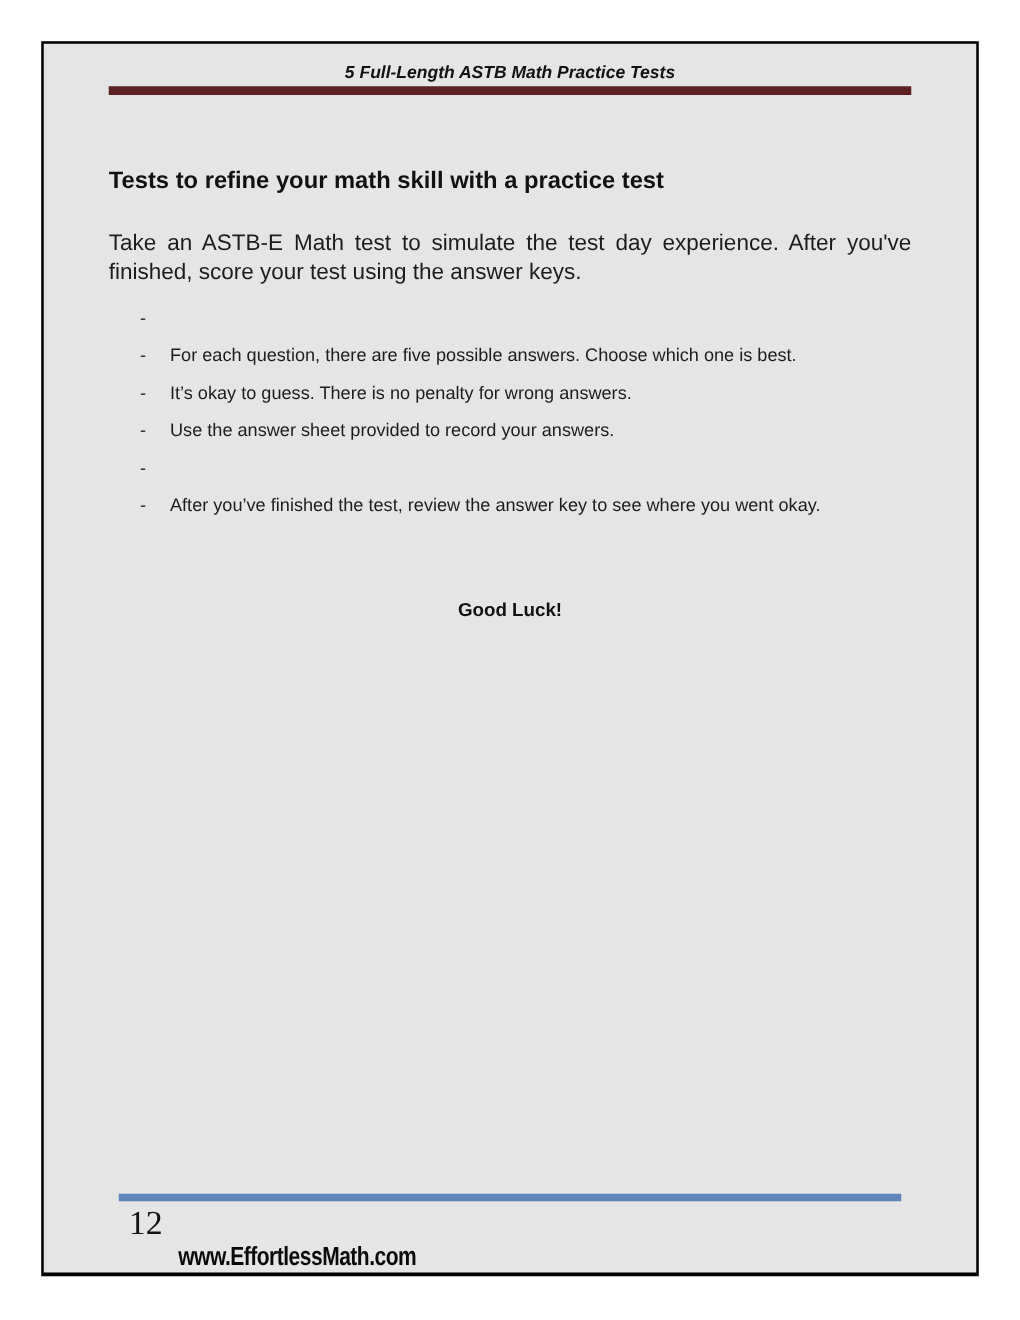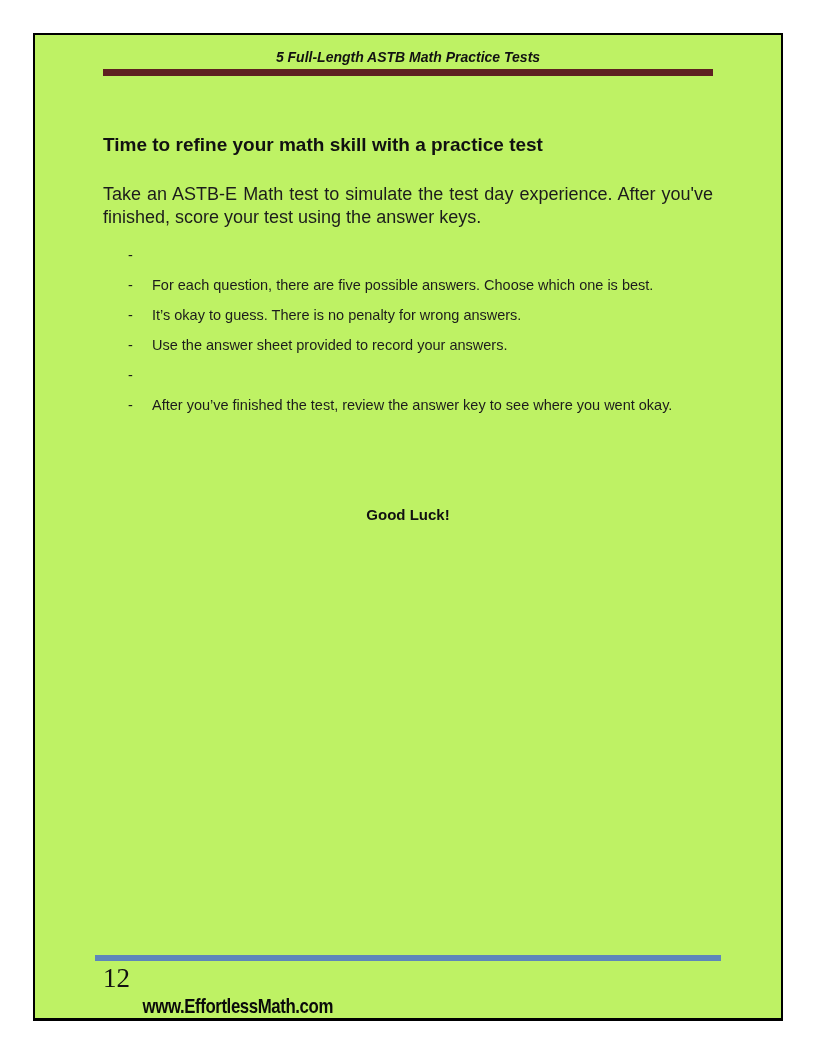--- a/index.html
+++ b/index.html
@@ -9,22 +9,22 @@
     font-family: "Liberation Sans", sans-serif;
     color: #1a1a1a;
   }
   .page {
     position: absolute;
     left: 33px; top: 33px;
     width: 750px; height: 988px;
     border: 2px solid #000;
     border-right-width: 2px;
     border-bottom-width: 3px;
-    background: #bef264;
-    padding: 0 68px;
+    background: #e5e5e5;
+    padding: 0 52px;
   }
   .running-head {
     margin-top: 13px;
     text-align: center;
     font-size: 14px;
     line-height: 18px;
     font-weight: bold;
     font-style: italic;
     color: #121212;
   }
@@ -66,21 +66,21 @@
     margin-bottom: 8px;
     font-size: 14.5px;
     line-height: 22px;
     color: #1c1c1c;
   }
   .li .dash {
     width: 24px;
     flex-shrink: 0;
   }
   .good-luck {
-    margin-top: 90px;
+    margin-top: 64px;
     text-align: center;
     font-size: 15px;
     font-weight: bold;
     color: #111;
   }
   .foot-rule {
     position: absolute;
     left: 60px; right: 60px;
     top: 920px;
     height: 6px;
@@ -115,21 +115,21 @@
 </head>
 <body>
 
 <div class="page">
 
   <div class="running-head">5 Full-Length ASTB Math Practice Tests</div>
 
   <div class="head-rule" style="background-color: rgb(94, 33, 33);"></div>
 
 
-  <h2 class="h2 h2-first">Time to refine your math skill with a practice test</h2>
+  <h2 class="h2 h2-first">Tests to refine your math skill with a practice test</h2>
 
   <p class="para">Take an ASTB-E Math test to simulate the test day experience. After you've finished, score your test using the answer keys.</p>
 
 
   <div class="list">
     <div class="li">
       <span class="dash">-</span>
     </div>
     <div class="li">
       <span class="dash">-</span>

